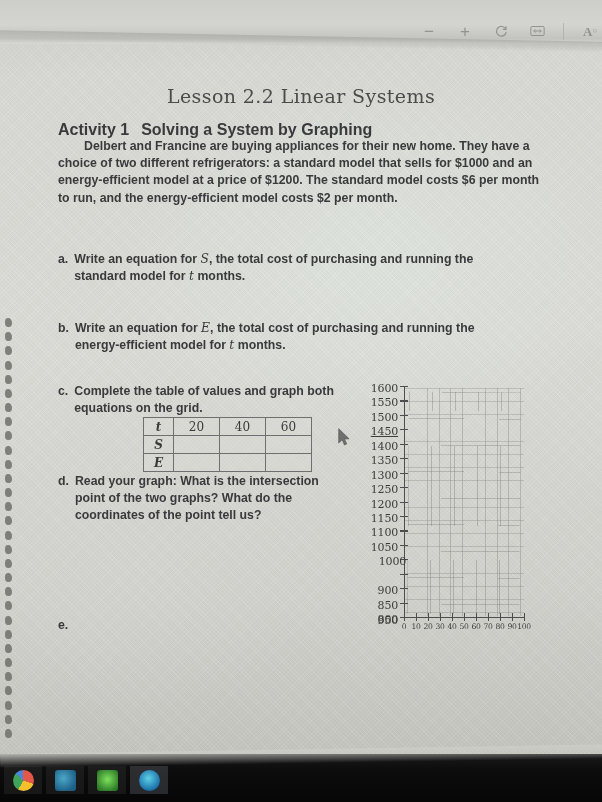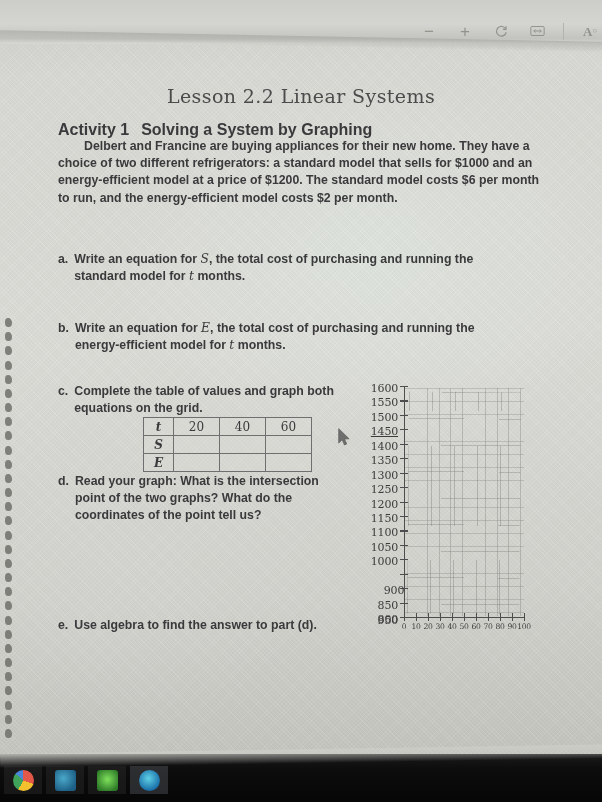--- a/index.html
+++ b/index.html
@@ -261,21 +261,20 @@
     <span class="qbody">Complete the table of values and graph both equations on the grid.</span>
   </div>
 
   <div class="qitem txt" id="q-d">
     <span class="qlabel">d.</span>
     <span class="qbody">Read your graph:  What is the intersection point of the two graphs? What do the coordinates of the point tell us?</span>
   </div>
 
   <div class="qitem txt" id="q-e">
     <span class="qlabel">e.</span>
-    <span class="qbody">Use algebra to find the answer to part (d).</span>
   </div>
 
   <table id="values-table">
     <tbody>
         <tr>
       <td class="rowhead">t</td>
       <td class="val">20</td>
       <td class="val">40</td>
       <td class="val">60</td>
     </tr>
@@ -318,25 +317,25 @@
         <div class="ylab" style="top: 97.1px; left: 0px; width: 32px;">1250</div>
         <div class="ytick" style="top: 115.5px;"></div>
         <div class="ylab" style="top: 111.5px; left: 0px; width: 32px;">1200</div>
         <div class="ytick" style="top: 129.9px;"></div>
         <div class="ylab" style="top: 125.9px; left: 0px; width: 32px;">1150</div>
         <div class="ytick" style="top: 144.4px;"></div>
         <div class="ylab" style="top: 140.4px; left: 0px; width: 32px; text-align: right;">1100</div>
         <div class="ytick" style="top: 158.8px;"></div>
         <div class="ylab" style="top: 154.8px; left: 0px; width: 32px;">1050</div>
         <div class="ytick" style="top: 173.3px;"></div>
-        <div class="ylab" style="top: 169.3px; left: 0px; width: 32px;">1000</div>
+        <div class="ylab" style="top: 169.3px; left: 8px; width: 32px;">1000</div>
         <div class="ytick" style="top: 187.7px;"></div>
         <div class="ylab" style="top: 183.7px; left: 0px; width: 32px; margin-top: 44px;">950</div>
         <div class="ytick" style="top: 202.1px;"></div>
-        <div class="ylab" style="top: 198.1px; left: 12px; width: 32px; text-align: center;">900</div>
+        <div class="ylab" style="top: 198.1px; left: 0px; width: 32px;">900</div>
         <div class="ytick" style="top: 216.6px;"></div>
         <div class="ylab" style="top: 212.6px; left: 0px; width: 32px;">850</div>
         <div class="ytick" style="top: 231px;"></div>
         <div class="ylab" style="top: 227px; left: 0px; width: 32px;">800</div>
       </div>
     <div id="xticks">
         <div class="xtick" style="left: 38px;"></div>
         <div class="xlab" style="left: 29px; width: 18px;">0</div>
         <div class="xtick" style="left: 50px;"></div>
         <div class="xlab" style="left: 41px; width: 18px;">10</div>

